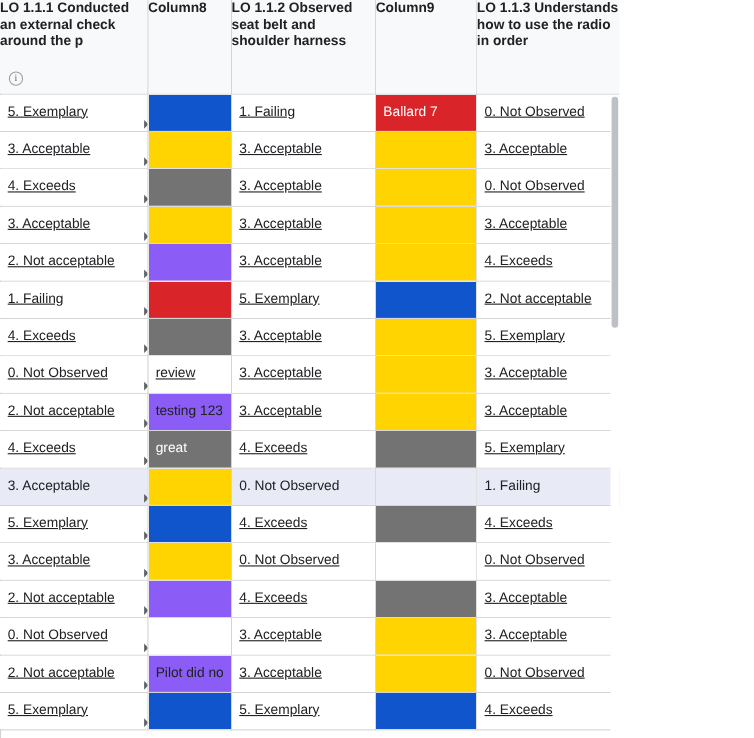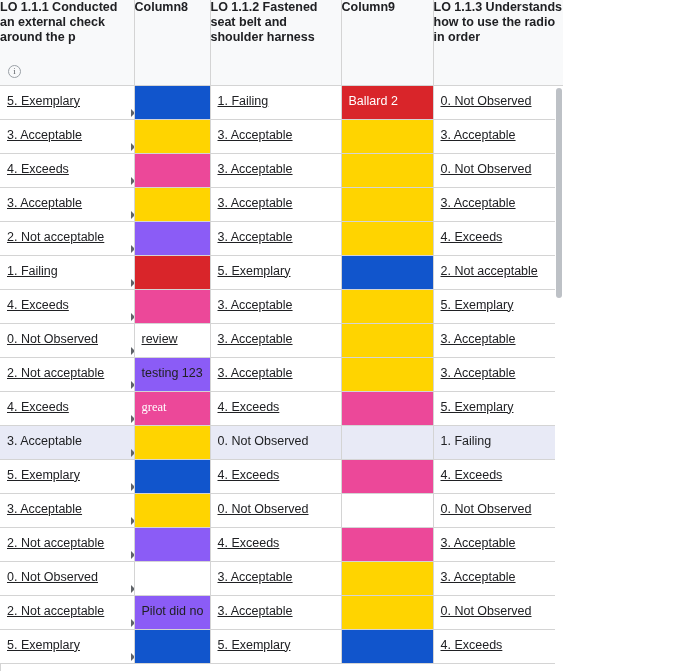--- a/index.html
+++ b/index.html
@@ -72,21 +72,21 @@
   col.c0 { width: 134px; }
   col.c1 { width: 76px; }
   col.c2 { width: 131px; }
   col.c3 { width: 92px; }
   col.c4 { width: 136px; }
   col.c5 { width: 108px; }
 
   
   .f-blue   { background: #1155cc; color: #ffffff; }
   .f-yellow { background: #ffd400; color: #202124; }
-  .f-green  { background: #ec4899; color: #ffffff; font-family: Liberation Serif, serif; }
+  .f-green  { background: #737373; color: #ffffff; }
   .f-orange { background: #8b5cf6; color: #202124; }
   .f-red    { background: #d9252a; color: #ffffff; }
   .f-none   { background: #ffffff; text-decoration: underline; }
   .f-lav    { background: #e8eaf6; }
 
   .row-hl td { }
 
   
   .handle::after {
     content: "";
@@ -138,21 +138,21 @@
     <thead>
       <tr>
         <th>
           <span>LO 1.1.1 Conducted an external check around the p</span>
           <span class="info-badge">i</span>
         </th>
         <th>
           <span>Column8</span>
         </th>
         <th>
-          <span>LO 1.1.2 Fastened seat belt and shoulder harness</span>
+          <span>LO 1.1.2 Observed seat belt and shoulder harness</span>
         </th>
         <th>
           <span>Column9</span>
         </th>
         <th>
           <span>LO 1.1.3 Understands how to use the radio in order</span>
         </th>
         <th>
           <span>Column10</span>
         </th>
@@ -163,21 +163,21 @@
           <td class="f-none handle">
             <span class="cellwrap">5. Exemplary</span>
           </td>
           <td class="f-blue">
             <span class="cellwrap"></span>
           </td>
           <td class="f-none">
             <span class="cellwrap">1. Failing</span>
           </td>
           <td class="f-red">
-            <span class="cellwrap">Ballard 2</span>
+            <span class="cellwrap">Ballard 7</span>
           </td>
           <td class="f-none">
             <span class="cellwrap">0. Not Observed</span>
           </td>
           <td class="f-none">
             <span class="cellwrap"></span>
           </td>
         </tr>
         <tr>
           <td class="f-none handle">

